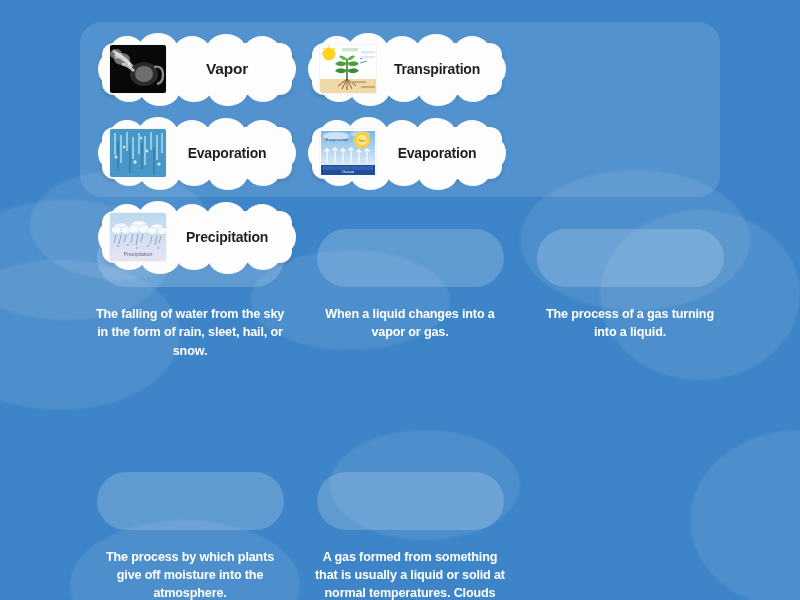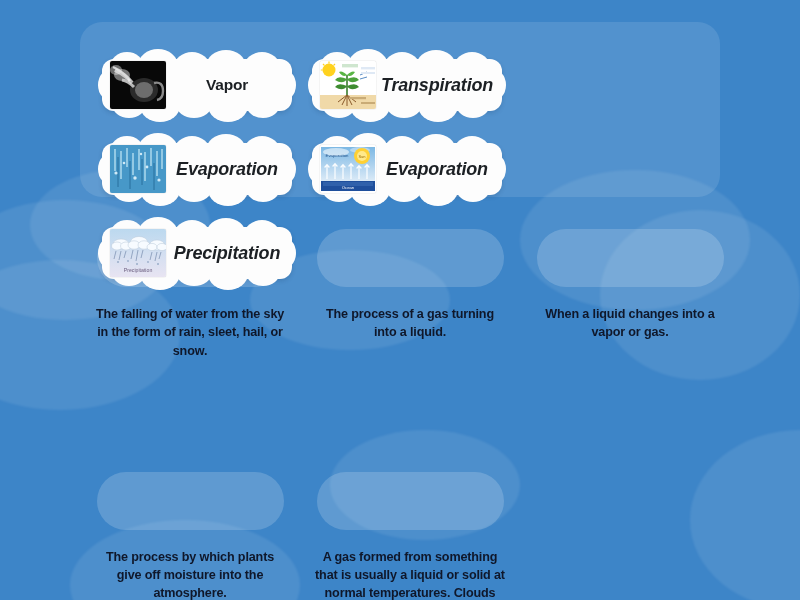--- a/index.html
+++ b/index.html
@@ -36,21 +36,21 @@
     left: 80px;
     top: 22px;
     width: 640px;
     height: 175px;
     background: rgba(255,255,255,0.11);
     border-radius: 22px;
   }
   #tile-grid {
     position: absolute;
     inset: 0;
-    padding: 24px 12px;
+    padding: 8px 12px;
     box-sizing: border-box;
     display: flex;
     flex-wrap: wrap;
     align-content: flex-start;
     border-radius: 16px;
   }
 
   
   .tile {
     position: relative;
@@ -114,21 +114,21 @@
   .tile-label {
     flex: 1 1 auto;
     text-align: center;
     font-size: 15.5px;
     font-weight: bold;
     color: #1c2024;
     letter-spacing: -0.2px;
     padding-right: 4px;
     white-space: nowrap;
   }
-  .tile-label.small { font-size: 18px; font-style: italic; }
+  .tile-label.small { font-size: 14px; }
 
   
   #answer-area {
     position: absolute;
     left: 0; top: 205px;
     width: 800px;
     height: 395px;
   }
   .answer-row {
     display: flex;
@@ -149,21 +149,21 @@
     border-radius: 29px;
     margin-top: 24px;
     cursor: pointer;
   }
   .answer-text {
     margin-top: 18px;
     text-align: center;
     font-size: 12.6px;
     font-weight: bold;
     line-height: 1.45;
-    color: #0f172a;
+    color: #ffffff;
     width: 190px;
     letter-spacing: -0.15px;
   }
   .row2 { margin-top: 88px; }
 </style>
 </head>
 <body>
 
 <div id="bg-clouds">
   <div class="bg-blob" style="left:-40px; top:200px;  width:210px; height:120px;"></div>
@@ -433,25 +433,25 @@
 
 <div id="answer-area">
 
   <div class="answer-row">
     <div class="answer-cell">
       <div class="dropzone"></div>
       <div class="answer-text">The falling of water from the sky in the form of rain, sleet, hail, or snow.</div>
     </div>
     <div class="answer-cell">
       <div class="dropzone"></div>
-      <div class="answer-text">The process of a gas turning into a liquid.</div>
+      <div class="answer-text">When a liquid changes into a vapor or gas.</div>
     </div>
     <div class="answer-cell">
       <div class="dropzone"></div>
-      <div class="answer-text">When a liquid changes into a vapor or gas.</div>
+      <div class="answer-text">The process of a gas turning into a liquid.</div>
     </div>
   </div>
 
   <div class="answer-row row2">
     <div class="answer-cell">
       <div class="dropzone"></div>
       <div class="answer-text">The process by which plants give off moisture into the atmosphere.</div>
     </div>
     <div class="answer-cell">
       <div class="dropzone"></div>

